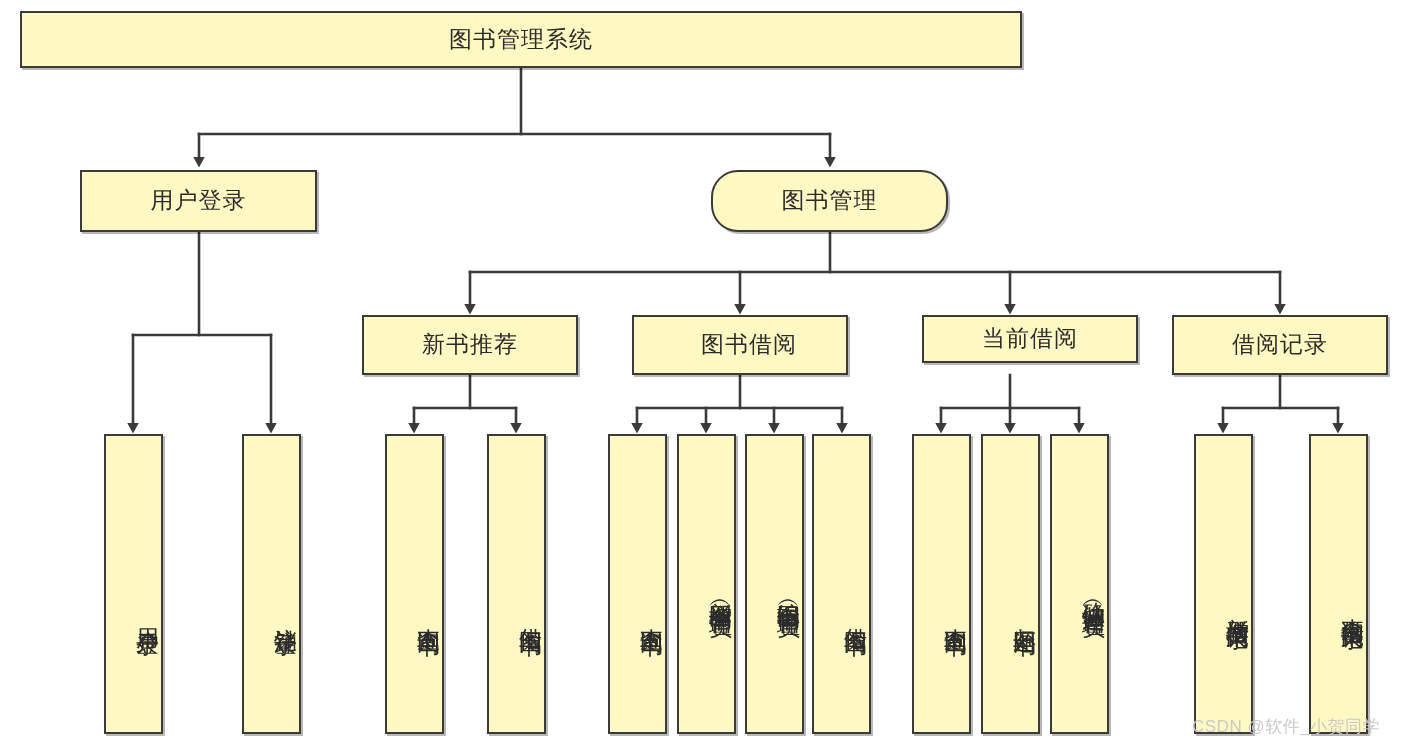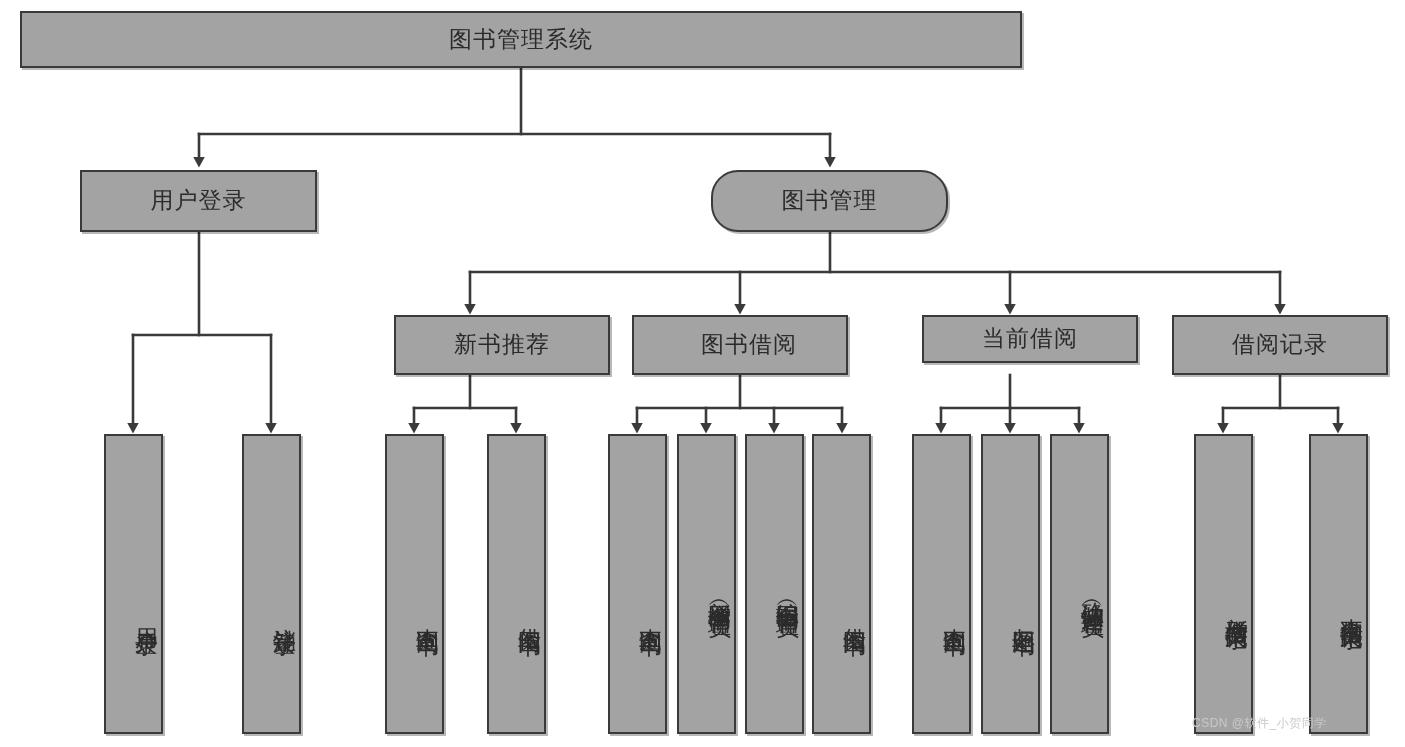--- a/index.html
+++ b/index.html
@@ -21,27 +21,28 @@
     position: absolute;
     left: 0;
     top: 0;
     width: 1405px;
     height: 747px;
     pointer-events: none;
   }
   .node {
     position: absolute;
     box-sizing: border-box;
-    background: #a3a3a3;
+    background: #fef9c3;
     border: 2px solid #3a3a3a;
     box-shadow: 2px 2px 0 rgba(0,0,0,0.28);
     display: flex;
     align-items: center;
     justify-content: center;
     color: #2b2b2b;
+    font-family: Liberation Serif, serif;
   }
   .node.horizontal {
     font-size: 23px;
     letter-spacing: 1px;
     line-height: 1.2;
   }
   .node.vertical {
     writing-mode: vertical-rl;
     text-orientation: upright;
     font-size: 23px;
@@ -52,21 +53,21 @@
     padding-top: 60px;
   }
   .node.vertical.tall-text {
     padding-top: 18px;
   }
   .node.vertical.mid-text {
     padding-top: 44px;
   }
   .watermark {
     position: absolute;
-    font-size: 12px;
+    font-size: 17px;
     color: #c9c9c9;
     letter-spacing: 0.5px;
     white-space: nowrap;
   }
 </style>
 </head>
 <body>
 
 <div id="canvas">
 
@@ -118,21 +119,21 @@
       <path d="M1223,408 L1223,424" marker-end="url(#arrow)"></path>
       <path d="M1338,408 L1338,424" marker-end="url(#arrow)"></path>
     </g>
   </svg>
 
   <div class="node horizontal" style="left:20px; top:11px; width:1002px; height:57px;">图书管理系统</div>
 
   <div class="node horizontal" style="left:80px; top:170px; width:237px; height:62px;">用户登录</div>
   <div class="node horizontal" style="left:711px; top:170px; width:237px; height:62px;border-radius:27px;">图书管理</div>
 
-  <div class="node horizontal" style="left:362px; top:315px; width:216px; height:60px;margin-left:32px;">新书推荐</div>
+  <div class="node horizontal" style="left:362px; top:315px; width:216px; height:60px;">新书推荐</div>
   <div class="node horizontal" style="left:632px; top:315px; width:216px; height:60px;padding-left:18px;">图书借阅</div>
   <div class="node horizontal" style="left:922px; top:315px; width:216px; height:48px;">当前借阅</div>
   <div class="node horizontal" style="left:1172px; top:315px; width:216px; height:60px;text-align:right;">借阅记录</div>
 
   <div class="node vertical" style="left:104px; top:434px; width:59px; height:300px;">用户登录</div>
   <div class="node vertical" style="left:242px; top:434px; width:59px; height:300px;">注销登录</div>
 
   <div class="node vertical" style="left:385px; top:434px; width:59px; height:300px;">查询图书</div>
   <div class="node vertical" style="left:487px; top:434px; width:59px; height:300px;">借阅图书</div>
 

